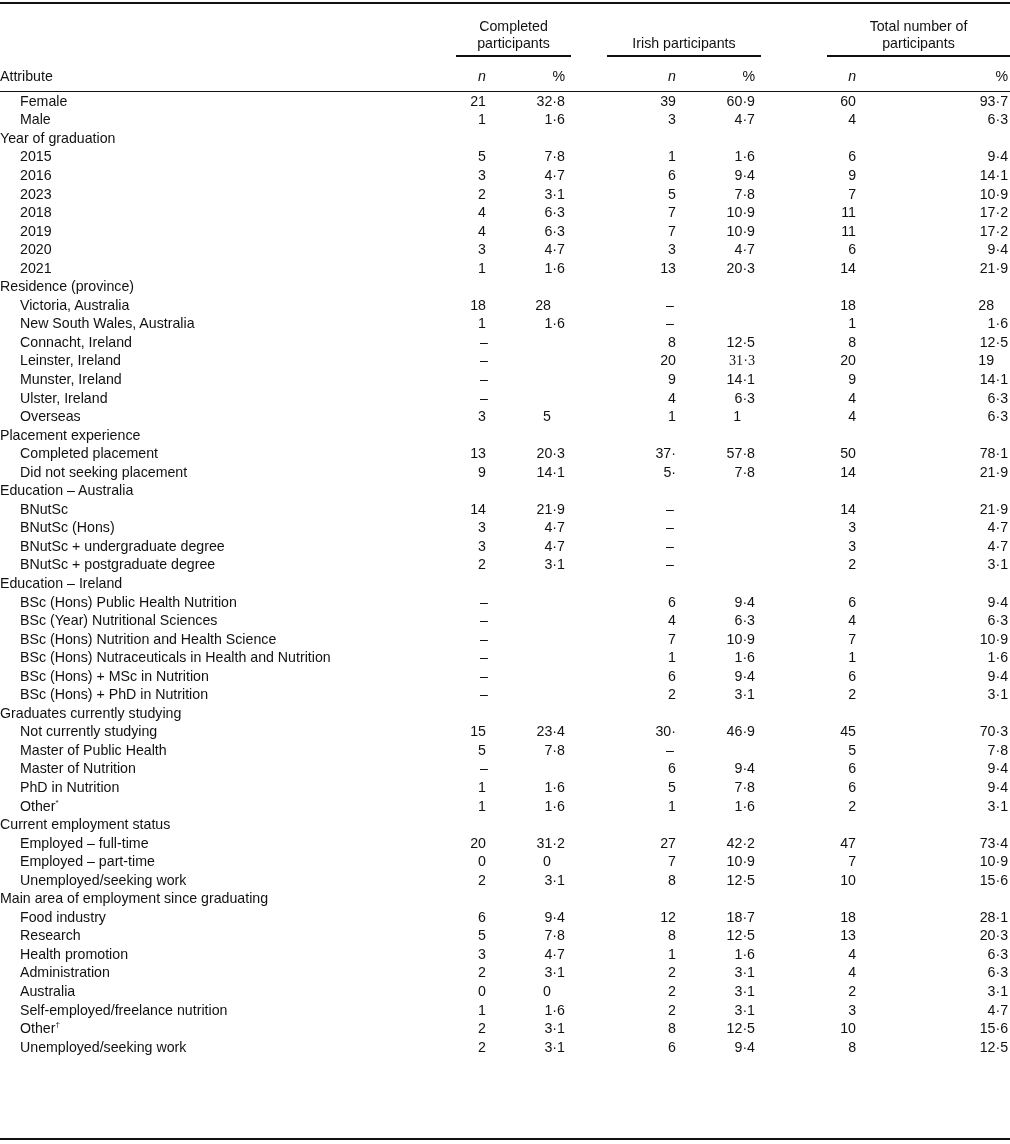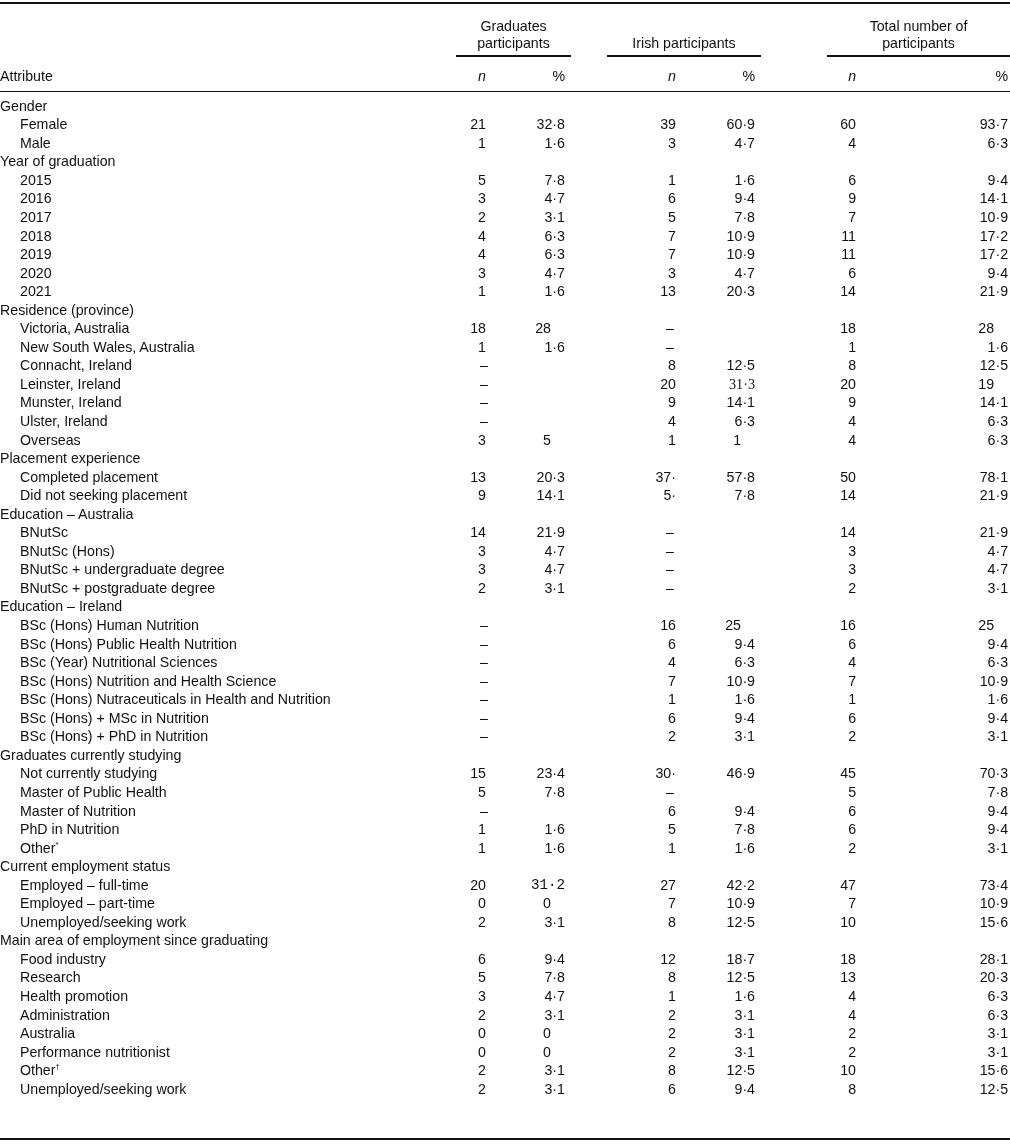--- a/index.html
+++ b/index.html
@@ -49,21 +49,21 @@
         <col class="c-n2">
         <col class="c-p2">
         <col class="c-n3">
         <col class="c-p3">
     </colgroup>
     <thead>
       <tr class="grp">
         <th></th>
         <th colspan="2" style="padding-left:36px;">
           <span class="grp-label">
-            <span>Graduates</span><br>
+            <span>Completed</span><br>
             <span>participants</span>
           </span>
           <div class="uline"></div>
         </th>
         <th colspan="2" style="padding-left:36px;">
           <span class="grp-label">
             <span>Irish participants</span>
           </span>
           <div class="uline"></div>
         </th>
@@ -79,23 +79,20 @@
         <th class="attr">Attribute</th>
         <th class="nh" style="padding-right:6px;">n</th>
         <th class="ph" style="padding-right:6px;">%</th>
         <th class="nh" style="padding-right:6px;">n</th>
         <th class="ph" style="padding-right:6px;">%</th>
         <th class="nh" style="padding-right:6px;">n</th>
         <th class="ph" style="padding-right:2px;">%</th>
       </tr>
     </thead>
     <tbody id="tbody">
-        <tr class="first">
-      <td class="sec" colspan="7">Gender</td>
-        </tr>
         <tr>
           <td class="lbl"><span>Female</span><sup></sup></td>
           <td class="num" style="padding-right:6px;">21</td>
           <td class="pct" style="padding-right:6px;">32·8</td>
           <td class="num" style="padding-right:6px;">39</td>
           <td class="pct" style="padding-right:6px;">60·9</td>
           <td class="num" style="padding-right:6px;">60</td>
           <td class="pct" style="padding-right:2px;">93·7</td>
         </tr>
         <tr>
@@ -122,21 +119,21 @@
         <tr>
           <td class="lbl"><span>2016</span><sup></sup></td>
           <td class="num" style="padding-right:6px;">3</td>
           <td class="pct" style="padding-right:6px;">4·7</td>
           <td class="num" style="padding-right:6px;">6</td>
           <td class="pct" style="padding-right:6px;">9·4</td>
           <td class="num" style="padding-right:6px;">9</td>
           <td class="pct" style="padding-right:2px;">14·1</td>
         </tr>
         <tr>
-          <td class="lbl"><span>2017</span><sup></sup></td>
+          <td class="lbl"><span>2023</span><sup></sup></td>
           <td class="num" style="padding-right:6px;">2</td>
           <td class="pct" style="padding-right:6px;">3·1</td>
           <td class="num" style="padding-right:6px;">5</td>
           <td class="pct" style="padding-right:6px;">7·8</td>
           <td class="num" style="padding-right:6px;">7</td>
           <td class="pct" style="padding-right:2px;">10·9</td>
         </tr>
         <tr>
           <td class="lbl"><span>2018</span><sup></sup></td>
           <td class="num" style="padding-right:6px;">4</td>
@@ -296,29 +293,20 @@
           <td class="pct" style="padding-right:6px;">3·1</td>
           <td class="num" style="padding-right:8px;">–</td>
           <td class="pct" style="padding-right:6px;"></td>
           <td class="num" style="padding-right:6px;">2</td>
           <td class="pct" style="padding-right:2px;">3·1</td>
         </tr>
         <tr class="">
       <td class="sec" colspan="7">Education – Ireland</td>
         </tr>
         <tr>
-          <td class="lbl"><span>BSc (Hons) Human Nutrition</span><sup></sup></td>
-          <td class="num" style="padding-right:4px;">–</td>
-          <td class="pct" style="padding-right:6px;"></td>
-          <td class="num" style="padding-right:6px;">16</td>
-          <td class="pct" style="padding-right:20px;">25</td>
-          <td class="num" style="padding-right:6px;">16</td>
-          <td class="pct" style="padding-right:16px;">25</td>
-        </tr>
-        <tr>
           <td class="lbl"><span>BSc (Hons) Public Health Nutrition</span><sup></sup></td>
           <td class="num" style="padding-right:4px;">–</td>
           <td class="pct" style="padding-right:6px;"></td>
           <td class="num" style="padding-right:6px;">6</td>
           <td class="pct" style="padding-right:6px;">9·4</td>
           <td class="num" style="padding-right:6px;">6</td>
           <td class="pct" style="padding-right:2px;">9·4</td>
         </tr>
         <tr>
           <td class="lbl"><span>BSc (Year) Nutritional Sciences</span><sup></sup></td>
@@ -412,21 +400,21 @@
           <td class="pct" style="padding-right:6px;">1·6</td>
           <td class="num" style="padding-right:6px;">2</td>
           <td class="pct" style="padding-right:2px;">3·1</td>
         </tr>
         <tr class="">
       <td class="sec" colspan="7">Current employment status</td>
         </tr>
         <tr>
           <td class="lbl"><span>Employed – full-time</span><sup></sup></td>
           <td class="num" style="padding-right:6px;">20</td>
-          <td class="pct" style="padding-right:6px;font-family:Liberation Mono, monospace;">31·2</td>
+          <td class="pct" style="padding-right:6px;">31·2</td>
           <td class="num" style="padding-right:6px;">27</td>
           <td class="pct" style="padding-right:6px;">42·2</td>
           <td class="num" style="padding-right:6px;">47</td>
           <td class="pct" style="padding-right:2px;">73·4</td>
         </tr>
         <tr>
           <td class="lbl"><span>Employed – part-time</span><sup></sup></td>
           <td class="num" style="padding-right:6px;">0</td>
           <td class="pct" style="padding-right:20px;">0</td>
           <td class="num" style="padding-right:6px;">7</td>
@@ -485,27 +473,27 @@
         <tr>
           <td class="lbl"><span>Australia</span><sup></sup></td>
           <td class="num" style="padding-right:6px;">0</td>
           <td class="pct" style="padding-right:20px;">0</td>
           <td class="num" style="padding-right:6px;">2</td>
           <td class="pct" style="padding-right:6px;">3·1</td>
           <td class="num" style="padding-right:6px;">2</td>
           <td class="pct" style="padding-right:2px;">3·1</td>
         </tr>
         <tr>
-          <td class="lbl"><span>Performance nutritionist</span><sup></sup></td>
-          <td class="num" style="padding-right:6px;">0</td>
-          <td class="pct" style="padding-right:20px;">0</td>
-          <td class="num" style="padding-right:6px;">2</td>
-          <td class="pct" style="padding-right:6px;">3·1</td>
-          <td class="num" style="padding-right:6px;">2</td>
-          <td class="pct" style="padding-right:2px;">3·1</td>
+          <td class="lbl"><span>Self-employed/freelance nutrition</span><sup></sup></td>
+          <td class="num" style="padding-right:6px;">1</td>
+          <td class="pct" style="padding-right:6px;">1·6</td>
+          <td class="num" style="padding-right:6px;">2</td>
+          <td class="pct" style="padding-right:6px;">3·1</td>
+          <td class="num" style="padding-right:6px;">3</td>
+          <td class="pct" style="padding-right:2px;">4·7</td>
         </tr>
         <tr>
           <td class="lbl"><span>Other</span><sup>†</sup></td>
           <td class="num" style="padding-right:6px;">2</td>
           <td class="pct" style="padding-right:6px;">3·1</td>
           <td class="num" style="padding-right:6px;">8</td>
           <td class="pct" style="padding-right:6px;">12·5</td>
           <td class="num" style="padding-right:6px;">10</td>
           <td class="pct" style="padding-right:2px;">15·6</td>
         </tr>

